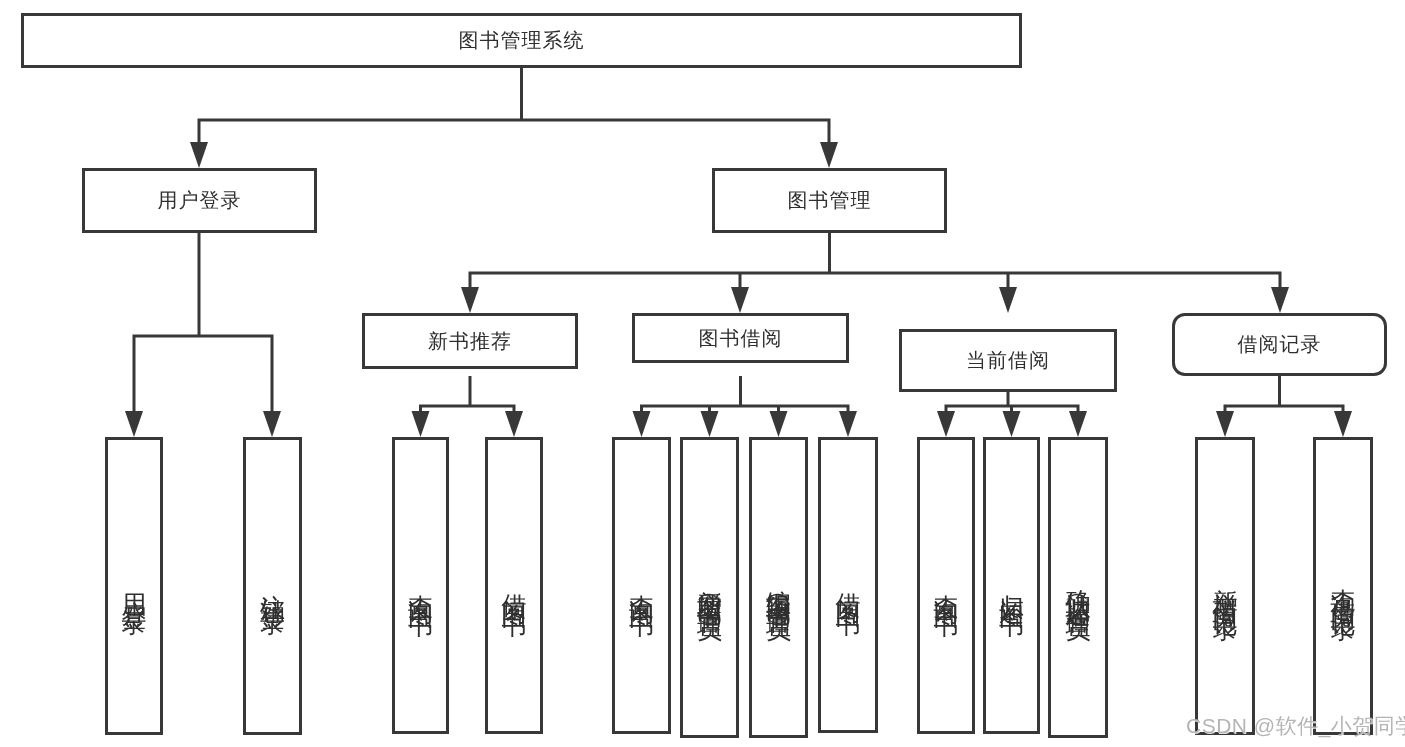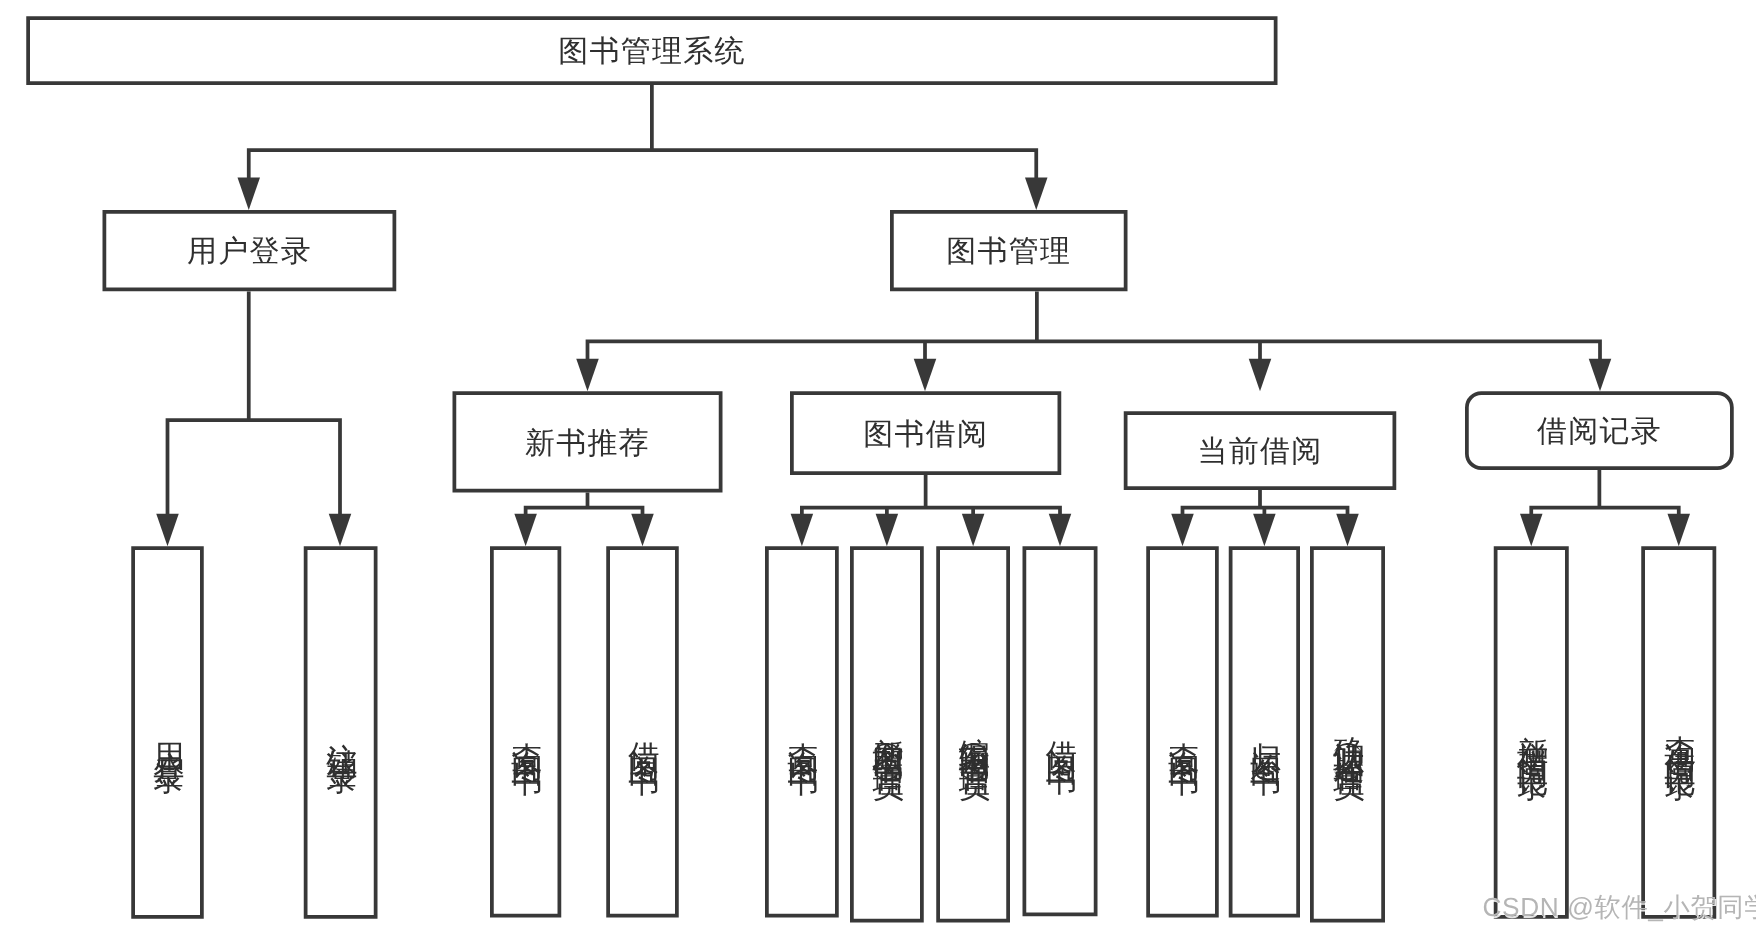--- a/index.html
+++ b/index.html
@@ -20,21 +20,21 @@
     position: absolute;
     box-sizing: border-box;
     border: 3px solid #383838;
     background: #ffffff;
     display: flex;
     align-items: center;
     justify-content: center;
     color: #2f2f2f;
   }
   .hbox span {
-    font-size: 24px;
+    font-size: 20px;
     letter-spacing: 1px;
     white-space: nowrap;
   }
   .vbox span {
     writing-mode: vertical-rl;
     text-orientation: mixed;
     font-size: 25px;
     letter-spacing: 6px;
     line-height: 1;
   }
@@ -116,28 +116,28 @@
     </g>
   </svg>
 
   <div class="box hbox" style="left:21px; top:13px; width:1001px; height:55px;">
     <span>图书管理系统</span>
   </div>
 
   <div class="box hbox" style="left:82px; top:168px; width:235px; height:65px;">
     <span>用户登录</span>
   </div>
-  <div class="box hbox" style="left:712px; top:168px; width:190px; height:65px;">
+  <div class="box hbox" style="left:712px; top:168px; width:235px; height:65px;">
     <span>图书管理</span>
   </div>
 
-  <div class="box hbox" style="left:362px; top:313px; width:216px; height:81px;">
+  <div class="box hbox" style="left:362px; top:313px; width:216px; height:56px;">
     <span>新书推荐</span>
   </div>
-  <div class="box hbox" style="left:632px; top:313px; width:217px; height:67px;">
+  <div class="box hbox" style="left:632px; top:313px; width:217px; height:50px;">
     <span>图书借阅</span>
   </div>
   <div class="box hbox" style="left:899px; top:313px; width:218px; height:63px;margin-top:16px;">
     <span>当前借阅</span>
   </div>
   <div class="box hbox" style="left:1172px; top:313px; width:215px; height:63px;border-radius:13px;">
     <span>借阅记录</span>
   </div>
 
   <div class="box vbox" style="left:105px; top:437px; width:58px; height:298px;">

